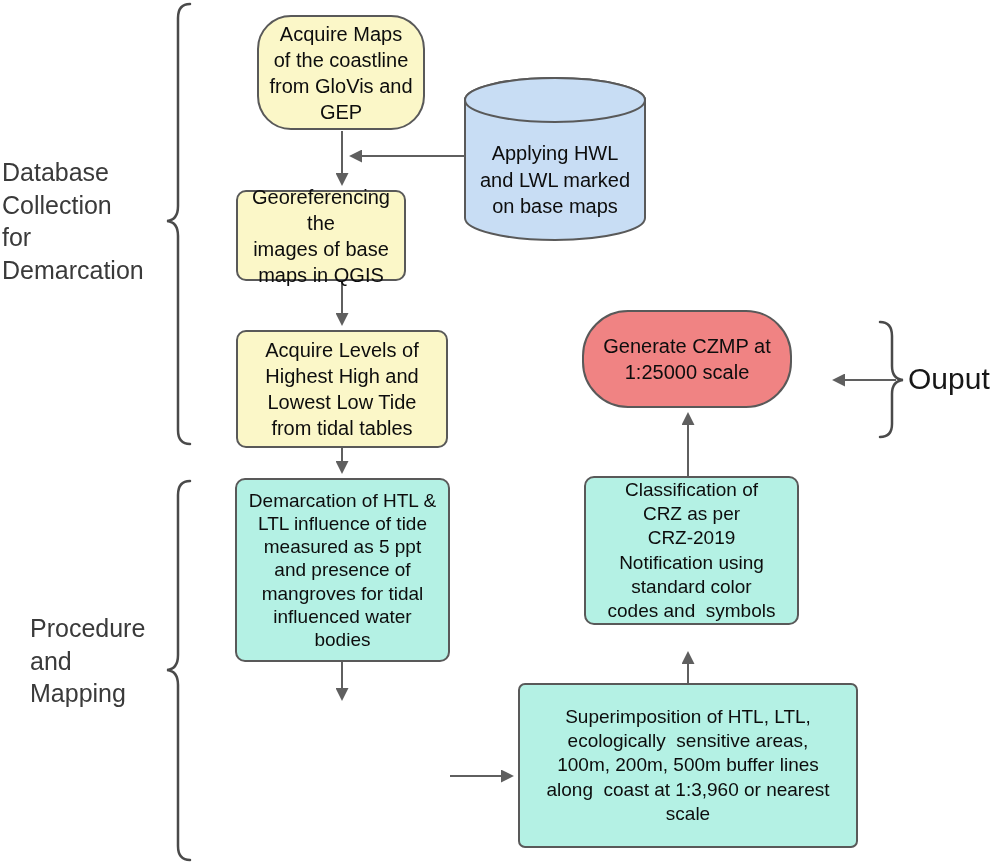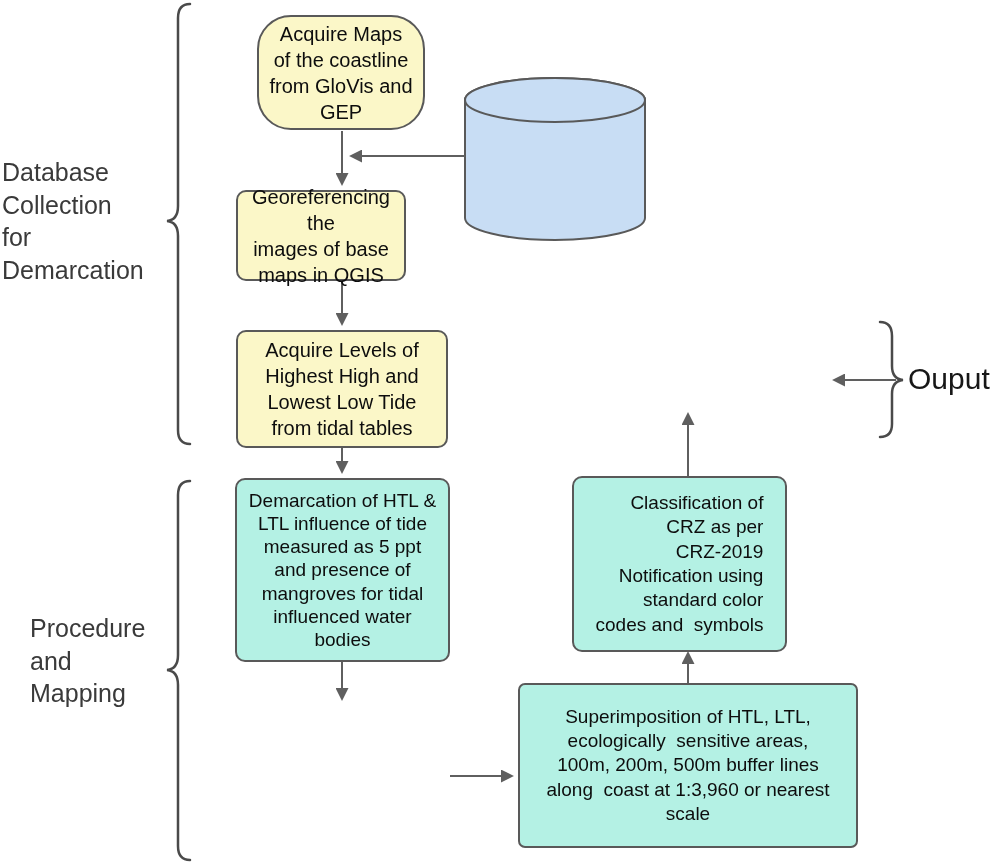--- a/index.html
+++ b/index.html
@@ -34,21 +34,21 @@
   .rounded-sm{border-radius:10px;}
   .stadium{border-radius:46px;}
   .fs20{font-size:20px;line-height:1.3;}
   .tight{line-height:1.22;}
   #node-acquire-maps{left:257px;top:15px;width:168px;height:115px;}
   #node-georeferencing{left:236px;top:190px;width:170px;height:91px;}
   #node-acquire-levels{left:236px;top:330px;width:212px;height:118px;}
   #node-demarcation{left:235px;top:478px;width:215px;height:184px;}
   #node-mapping{left:235px;top:705px;width:215px;height:141px;}
   #node-superimposition{left:518px;top:683px;width:340px;height:165px;border-radius:7px;}
-  #node-classification{left:572px;top:476px;width:215px;height:176px;text-align:right;}
+  #node-classification{left:584px;top:476px;width:215px;height:149px;}
   #node-generate-czmp{left:582px;top:310px;width:210px;height:98px;}
   
   #node-applying-hwl{
     left:468px;top:128px;width:174px;height:104px;
     border:none;background:transparent;
     font-size:20px;line-height:1.33;
   }
   .section-label{
     position:absolute;
     font-weight:normal;
@@ -97,20 +97,23 @@
       <line x1="688" y1="476" x2="688" y2="414" marker-end="url(#arrowhead)"></line>
       <line x1="896" y1="380" x2="834" y2="380" marker-end="url(#arrowhead)"></line>
     </g>
   </svg>
 
   <div class="node yellow rounded-lg fs20" id="node-acquire-maps">Acquire Maps
 of the coastline
 from GloVis and
 GEP</div>
 
+  <div class="node" id="node-applying-hwl">Applying HWL
+and LWL marked
+on base maps</div>
 
   <div class="node yellow rounded-sm fs20" id="node-georeferencing">Georeferencing the
 images of base
 maps in QGIS</div>
 
   <div class="node yellow rounded-sm fs20" id="node-acquire-levels">Acquire Levels of
 Highest High and
 Lowest Low Tide
 from tidal tables</div>
 
@@ -129,20 +132,22 @@
 along  coast at 1:3,960 or nearest
 scale</div>
 
   <div class="node teal rounded-sm" id="node-classification">Classification of
 CRZ as per
 CRZ-2019
 Notification using
 standard color
 codes and  symbols</div>
 
+  <div class="node red stadium fs20" id="node-generate-czmp">Generate CZMP at
+1:25000 scale</div>
 
   <div class="section-label" id="label-database">Database
 Collection
 for
 Demarcation</div>
 
   <div class="section-label" id="label-procedure">Procedure
 and
 Mapping</div>
 

